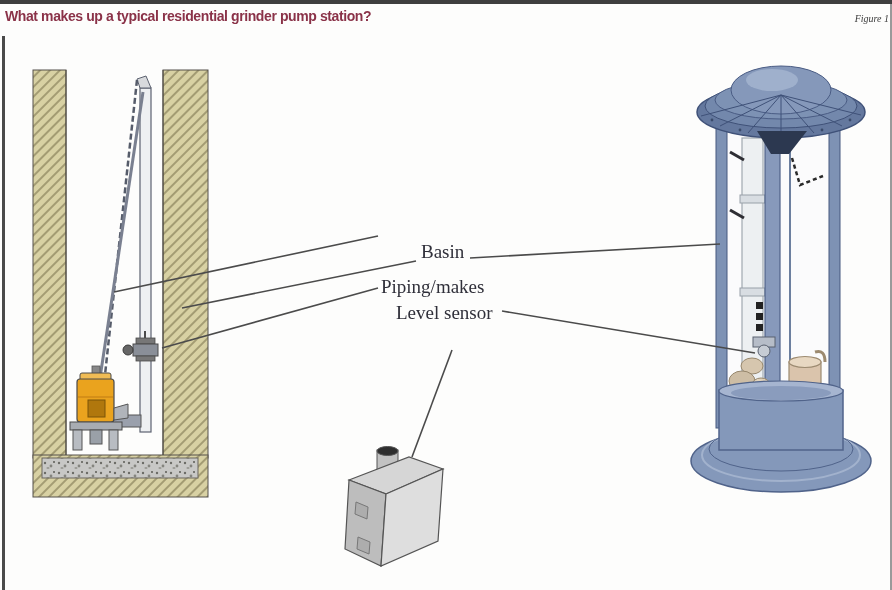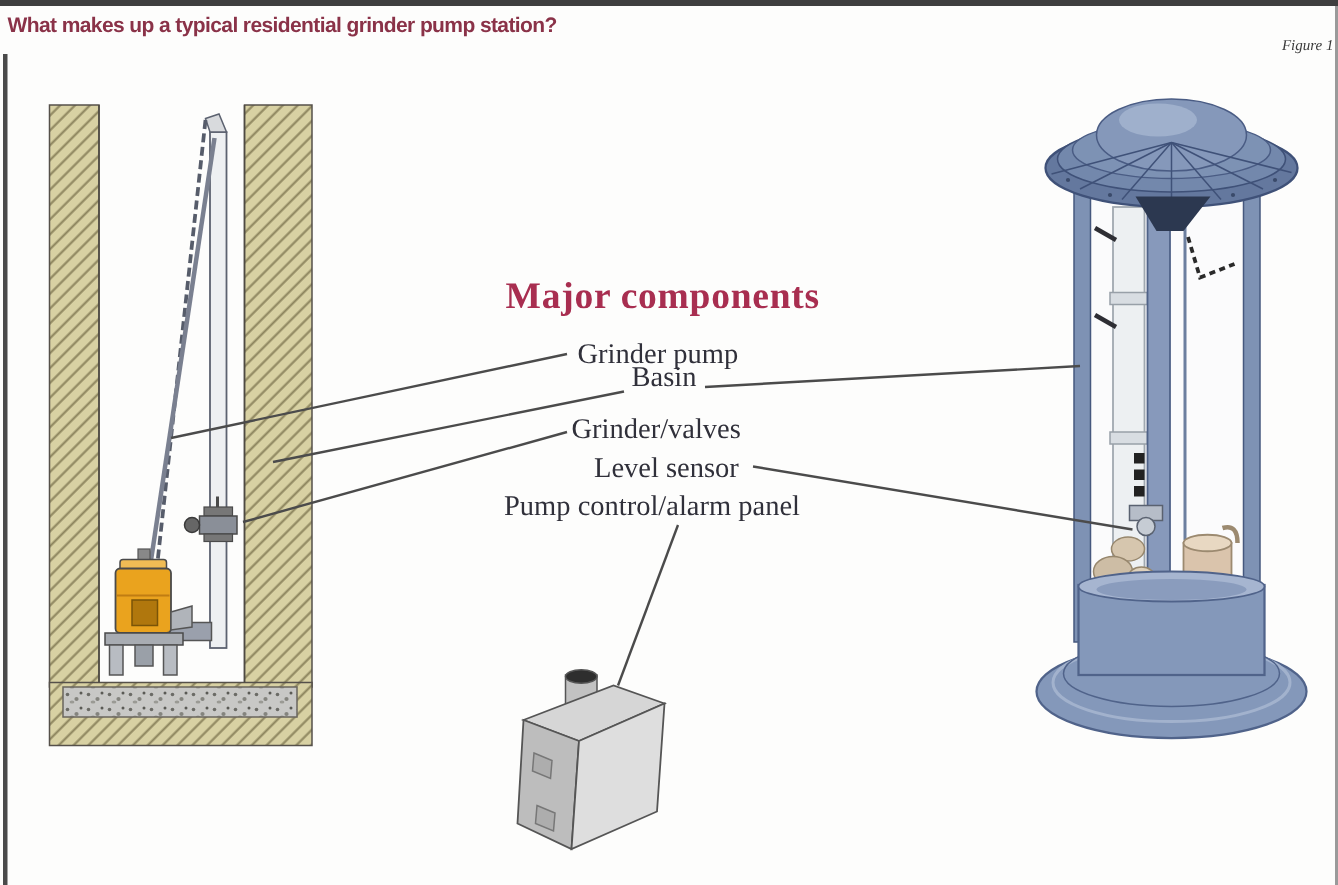--- a/index.html
+++ b/index.html
@@ -10,21 +10,21 @@
   .topbar{position:absolute;left:0;top:0;width:892px;height:4px;background:#3f3f3f;}
   .leftborder{position:absolute;left:2px;top:36px;width:3px;height:554px;background:#4a4a4a;}
   .rightborder{position:absolute;right:0;top:4px;width:2px;height:586px;background:#9a9a9a;}
   .title{
     position:absolute;left:5px;top:8px;width:600px;
     font-family:"Liberation Sans",sans-serif;font-weight:bold;
     font-size:14px;letter-spacing:-0.4px;color:#8a3248;
   }
   .figlabel{
     position:absolute;right:3px;top:13px;
-    font-style:italic;font-size:10px;color:#3a3a3a;margin-top:12px;
+    font-style:italic;font-size:10px;color:#3a3a3a;
   }
   .heading{
     position:absolute;left:337px;top:184px;
     font-size:25px;font-weight:bold;letter-spacing:0.5px;color:#a82e50;
   }
   .complabel{
     position:absolute;font-size:19px;line-height:20px;color:#30303a;white-space:nowrap;
   }
   .lbl-grinder{left:385px;top:227px;}
   .lbl-basin{left:421px;top:242px;}
@@ -205,20 +205,17 @@
       <line x1="416" y1="261" x2="182" y2="308"></line>
       <line x1="470" y1="258" x2="720" y2="244"></line>
       <line x1="378" y1="288" x2="162" y2="348"></line>
       <line x1="502" y1="311" x2="755" y2="353"></line>
       <line x1="452" y1="350" x2="412" y2="457"></line>
     </g>
   </svg>
 
   <div class="title">What makes up a typical residential grinder pump station?</div>
   <div class="figlabel">Figure 1</div>
-  <div class="heading">Major components</div>
-
-  <div class="complabel lbl-grinder">Grinder pump</div>
+
   <div class="complabel lbl-basin">Basin</div>
-  <div class="complabel lbl-piping">Grinder/valves</div>
+  <div class="complabel lbl-piping">Piping/makes</div>
   <div class="complabel lbl-level">Level sensor</div>
-  <div class="complabel lbl-panel">Pump control/alarm panel</div>
 </div>
 
 </body></html>

